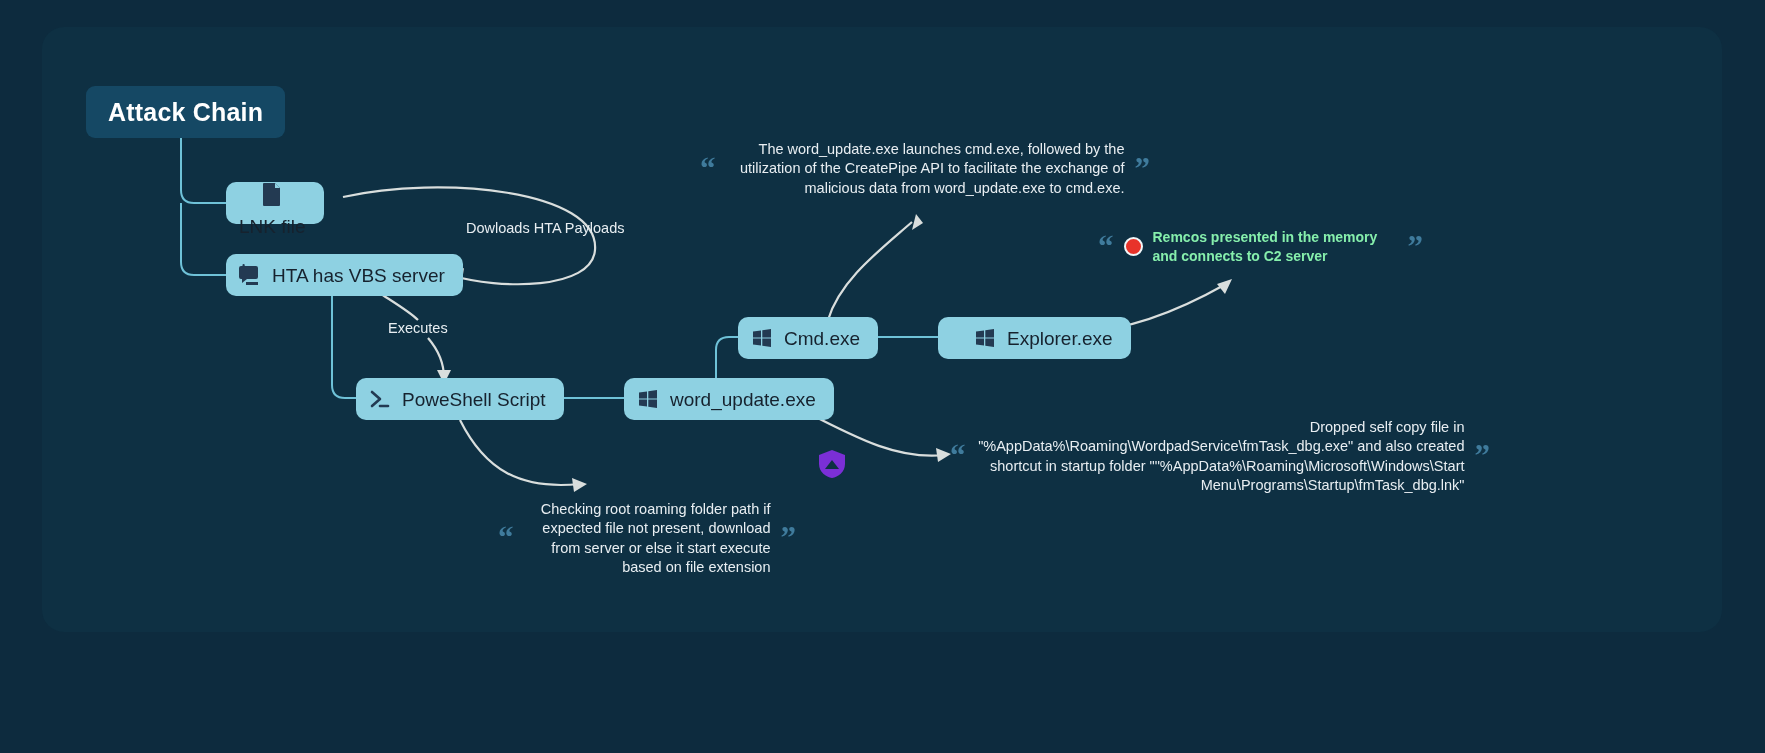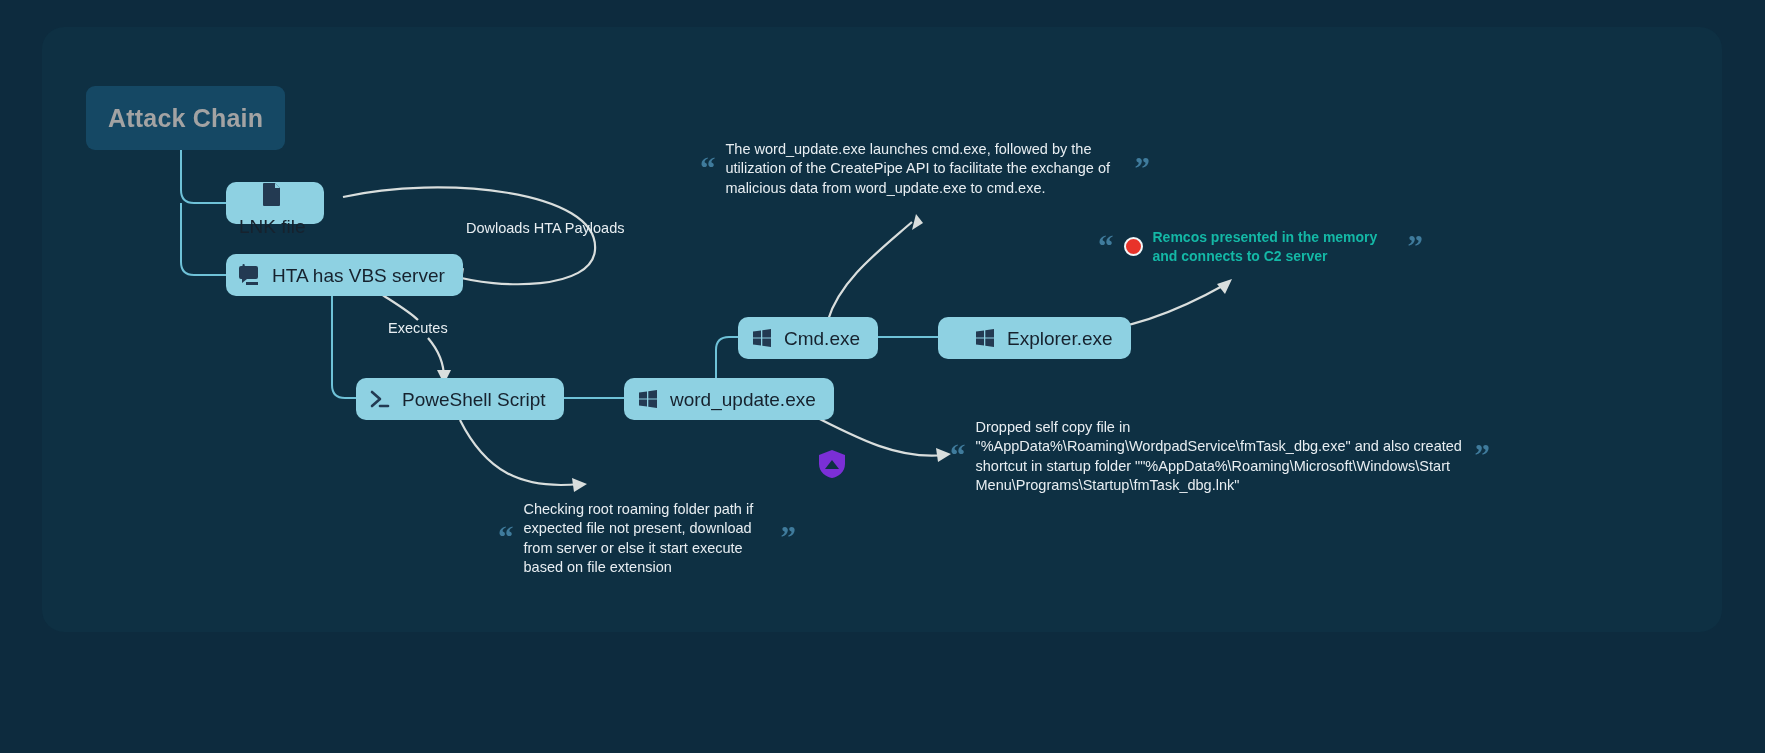--- a/index.html
+++ b/index.html
@@ -35,25 +35,25 @@
   .node {
     position: absolute;
     display: flex;
     align-items: center;
     box-sizing: border-box;
     border-radius: 10px;
     white-space: nowrap;
   }
   .node-root {
     background: #154864;
-    color: #a3a3a3;
+    color: #ffffff;
     font-size: 25px;
     font-weight: bold;
     padding: 0 22px;
-    height: 64px;
+    height: 52px;
     border-radius: 9px;
     letter-spacing: 0.2px;
   }
   .node-box {
     background: #8ed1e2;
     color: #16222e;
     font-size: 19px;
     height: 42px;
     padding: 0 18px 0 13px;
     gap: 11px;
@@ -70,24 +70,24 @@
   .annot {
     position: absolute;
     display: flex;
     align-items: center;
     gap: 10px;
   }
   .annot-text {
     color: #e8eef2;
     font-size: 14.5px;
     line-height: 1.33;
-    text-align: left;
+    text-align: right;
   }
   .annot-text.red {
-    color: #14b8a6;
+    color: #86efac;
     font-weight: bold;
     font-size: 14px;
     line-height: 1.35;
   }
   .quote {
     color: #3f7b9c;
     font-size: 31px;
     font-weight: bold;
     line-height: 0.6;
     font-family: "Liberation Serif", serif;

